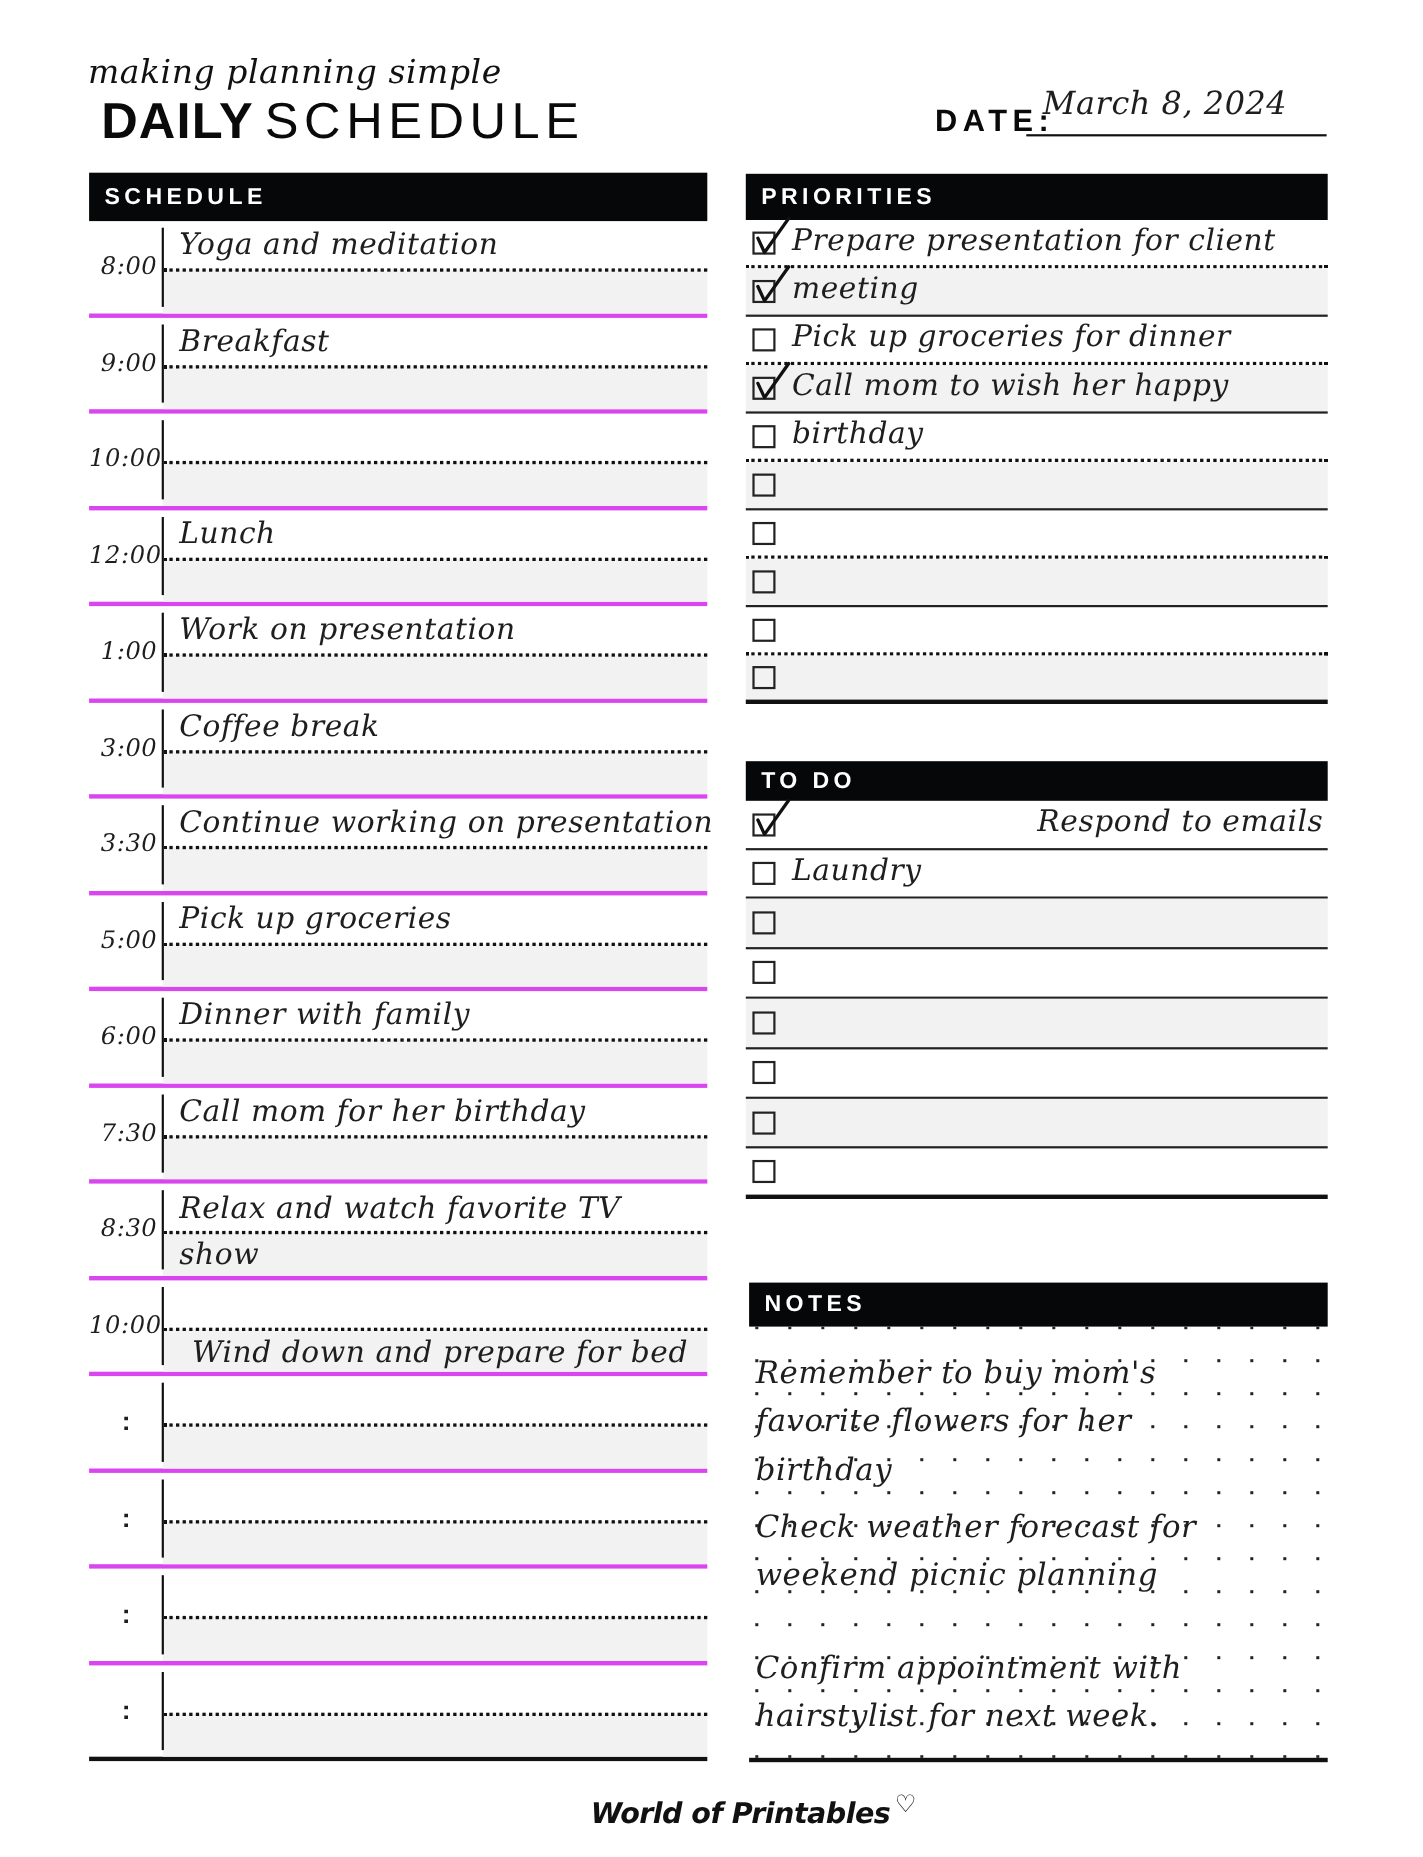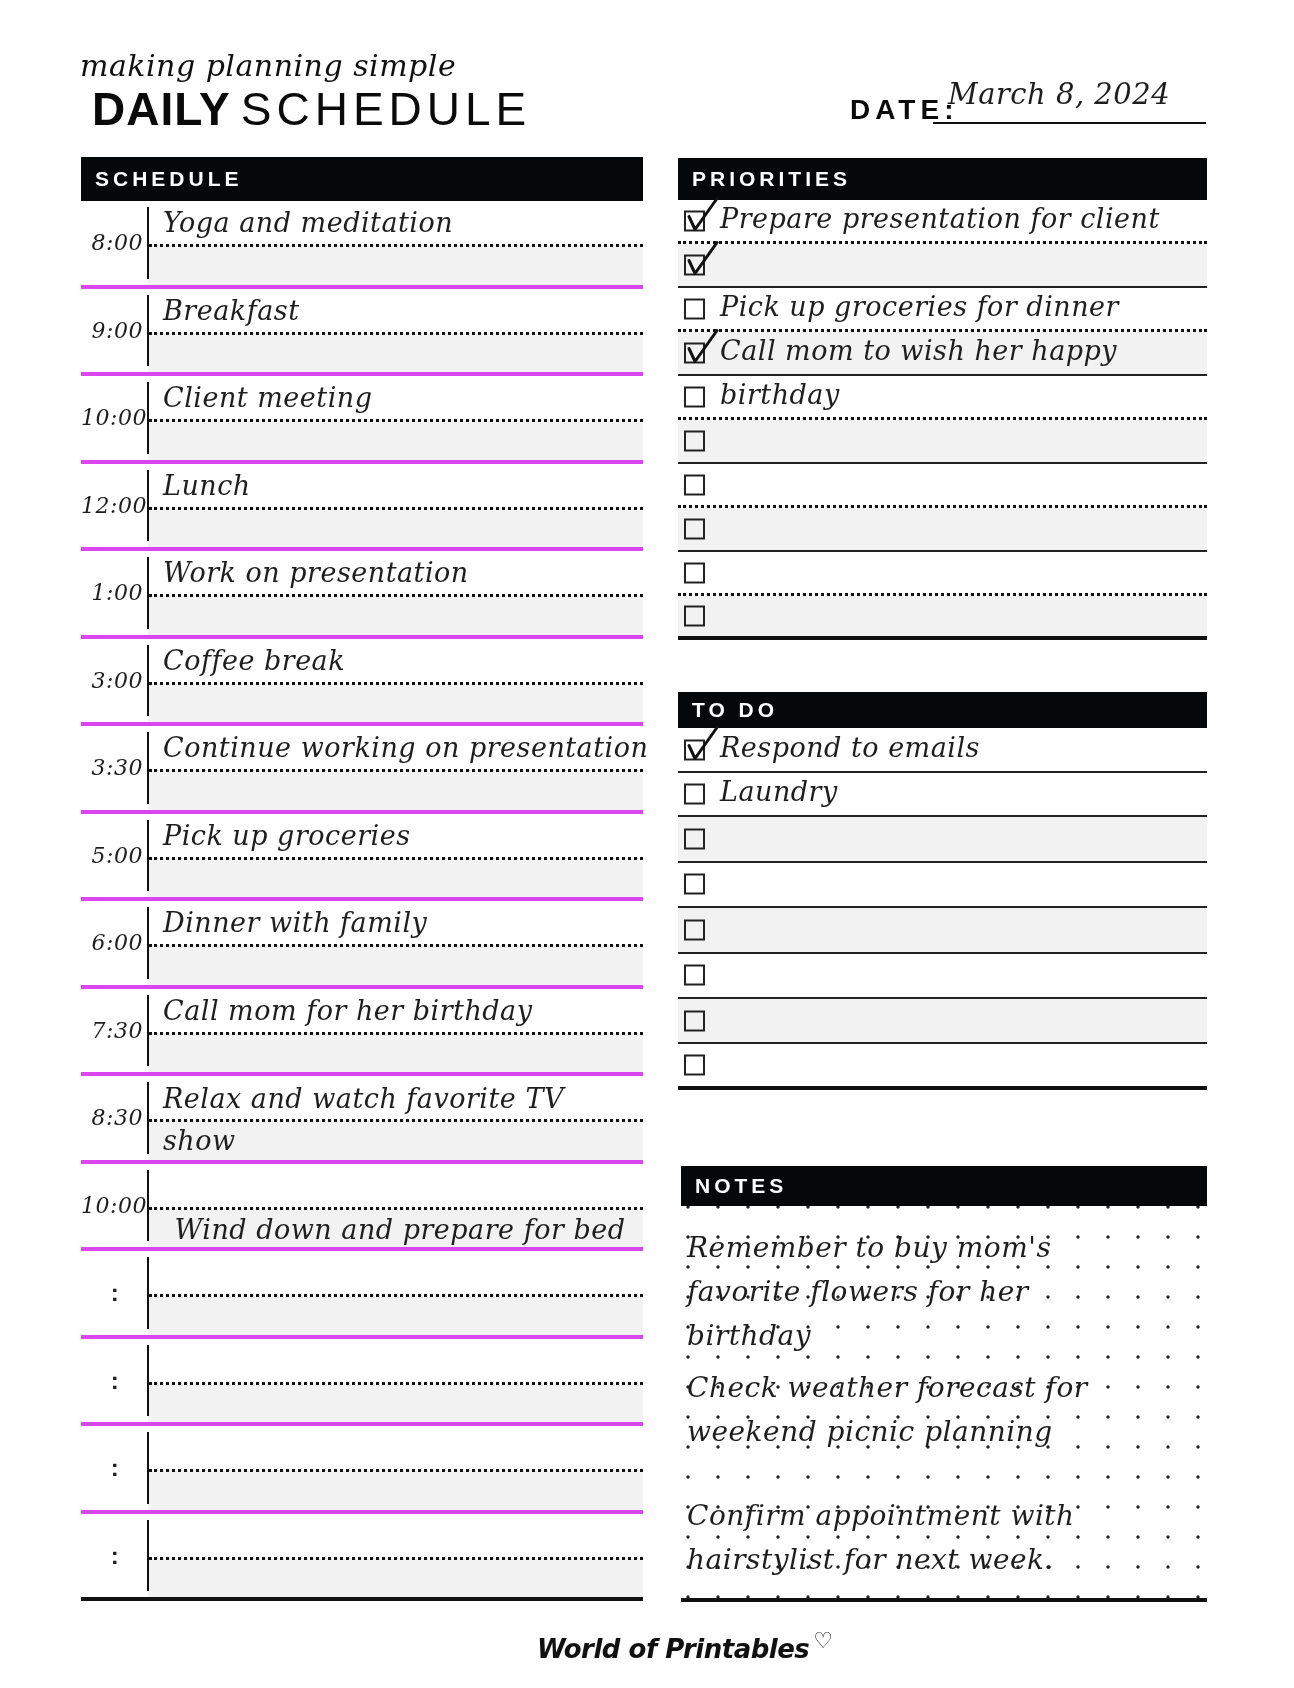--- a/index.html
+++ b/index.html
@@ -80,21 +80,20 @@
       <div class="dots"></div>
       <div class="vline"></div>
       <div class="time script">9:00</div>
       <div class="text script">Breakfast</div>
     </div>
     <div class="srow">
       <div class="lower"></div>
       <div class="dots"></div>
       <div class="vline"></div>
       <div class="time script">10:00</div>
-      <div class="text script">Client meeting</div>
     </div>
     <div class="srow">
       <div class="lower"></div>
       <div class="dots"></div>
       <div class="vline"></div>
       <div class="time script">12:00</div>
       <div class="text script">Lunch</div>
     </div>
     <div class="srow">
       <div class="lower"></div>
@@ -191,20 +190,21 @@
         </svg>
       </div>
       <div class="ltext script">Prepare presentation for client</div>
     </div>
     <div class="lrow alt" style="height: 44px;">
       <div class="cb">
         <svg class="check" viewBox="0 0 34 36">
           <path d="M4 20 L10 33 L32 2" fill="none" stroke="#111" stroke-width="3" stroke-linecap="round" stroke-linejoin="round"></path>
         </svg>
       </div>
+      <div class="ltext script">meeting</div>
     </div>
     <div class="lrow dotted" style="height: 44px;">
       <div class="cb"></div>
       <div class="ltext script">Pick up groceries for dinner</div>
     </div>
     <div class="lrow alt" style="height: 44px;">
       <div class="cb">
         <svg class="check" viewBox="0 0 34 36">
           <path d="M4 20 L10 33 L32 2" fill="none" stroke="#111" stroke-width="3" stroke-linecap="round" stroke-linejoin="round"></path>
         </svg>
@@ -232,21 +232,21 @@
       <div class="ltext script"></div>
     </div>
     <div class="lrow alt last" style="height: 44px;">
       <div class="cb"></div>
       <div class="ltext script"></div>
     </div>
   </div>
 
 <div class="sec-head" style="left:678px; top:692px; width:529px; height:36px;">TO DO</div>
 <div class="list" id="todo" style="top:728px;">
-    <div class="lrow" style="height: 45.4px;">
+    <div class="lrow" style="height: 45.4px; text-align: right;">
       <div class="cb">
         <svg class="check" viewBox="0 0 34 36">
           <path d="M4 20 L10 33 L32 2" fill="none" stroke="#111" stroke-width="3" stroke-linecap="round" stroke-linejoin="round"></path>
         </svg>
       </div>
       <div class="ltext script">Respond to emails</div>
     </div>
     <div class="lrow" style="height: 44px;">
       <div class="cb"></div>
       <div class="ltext script">Laundry</div>

